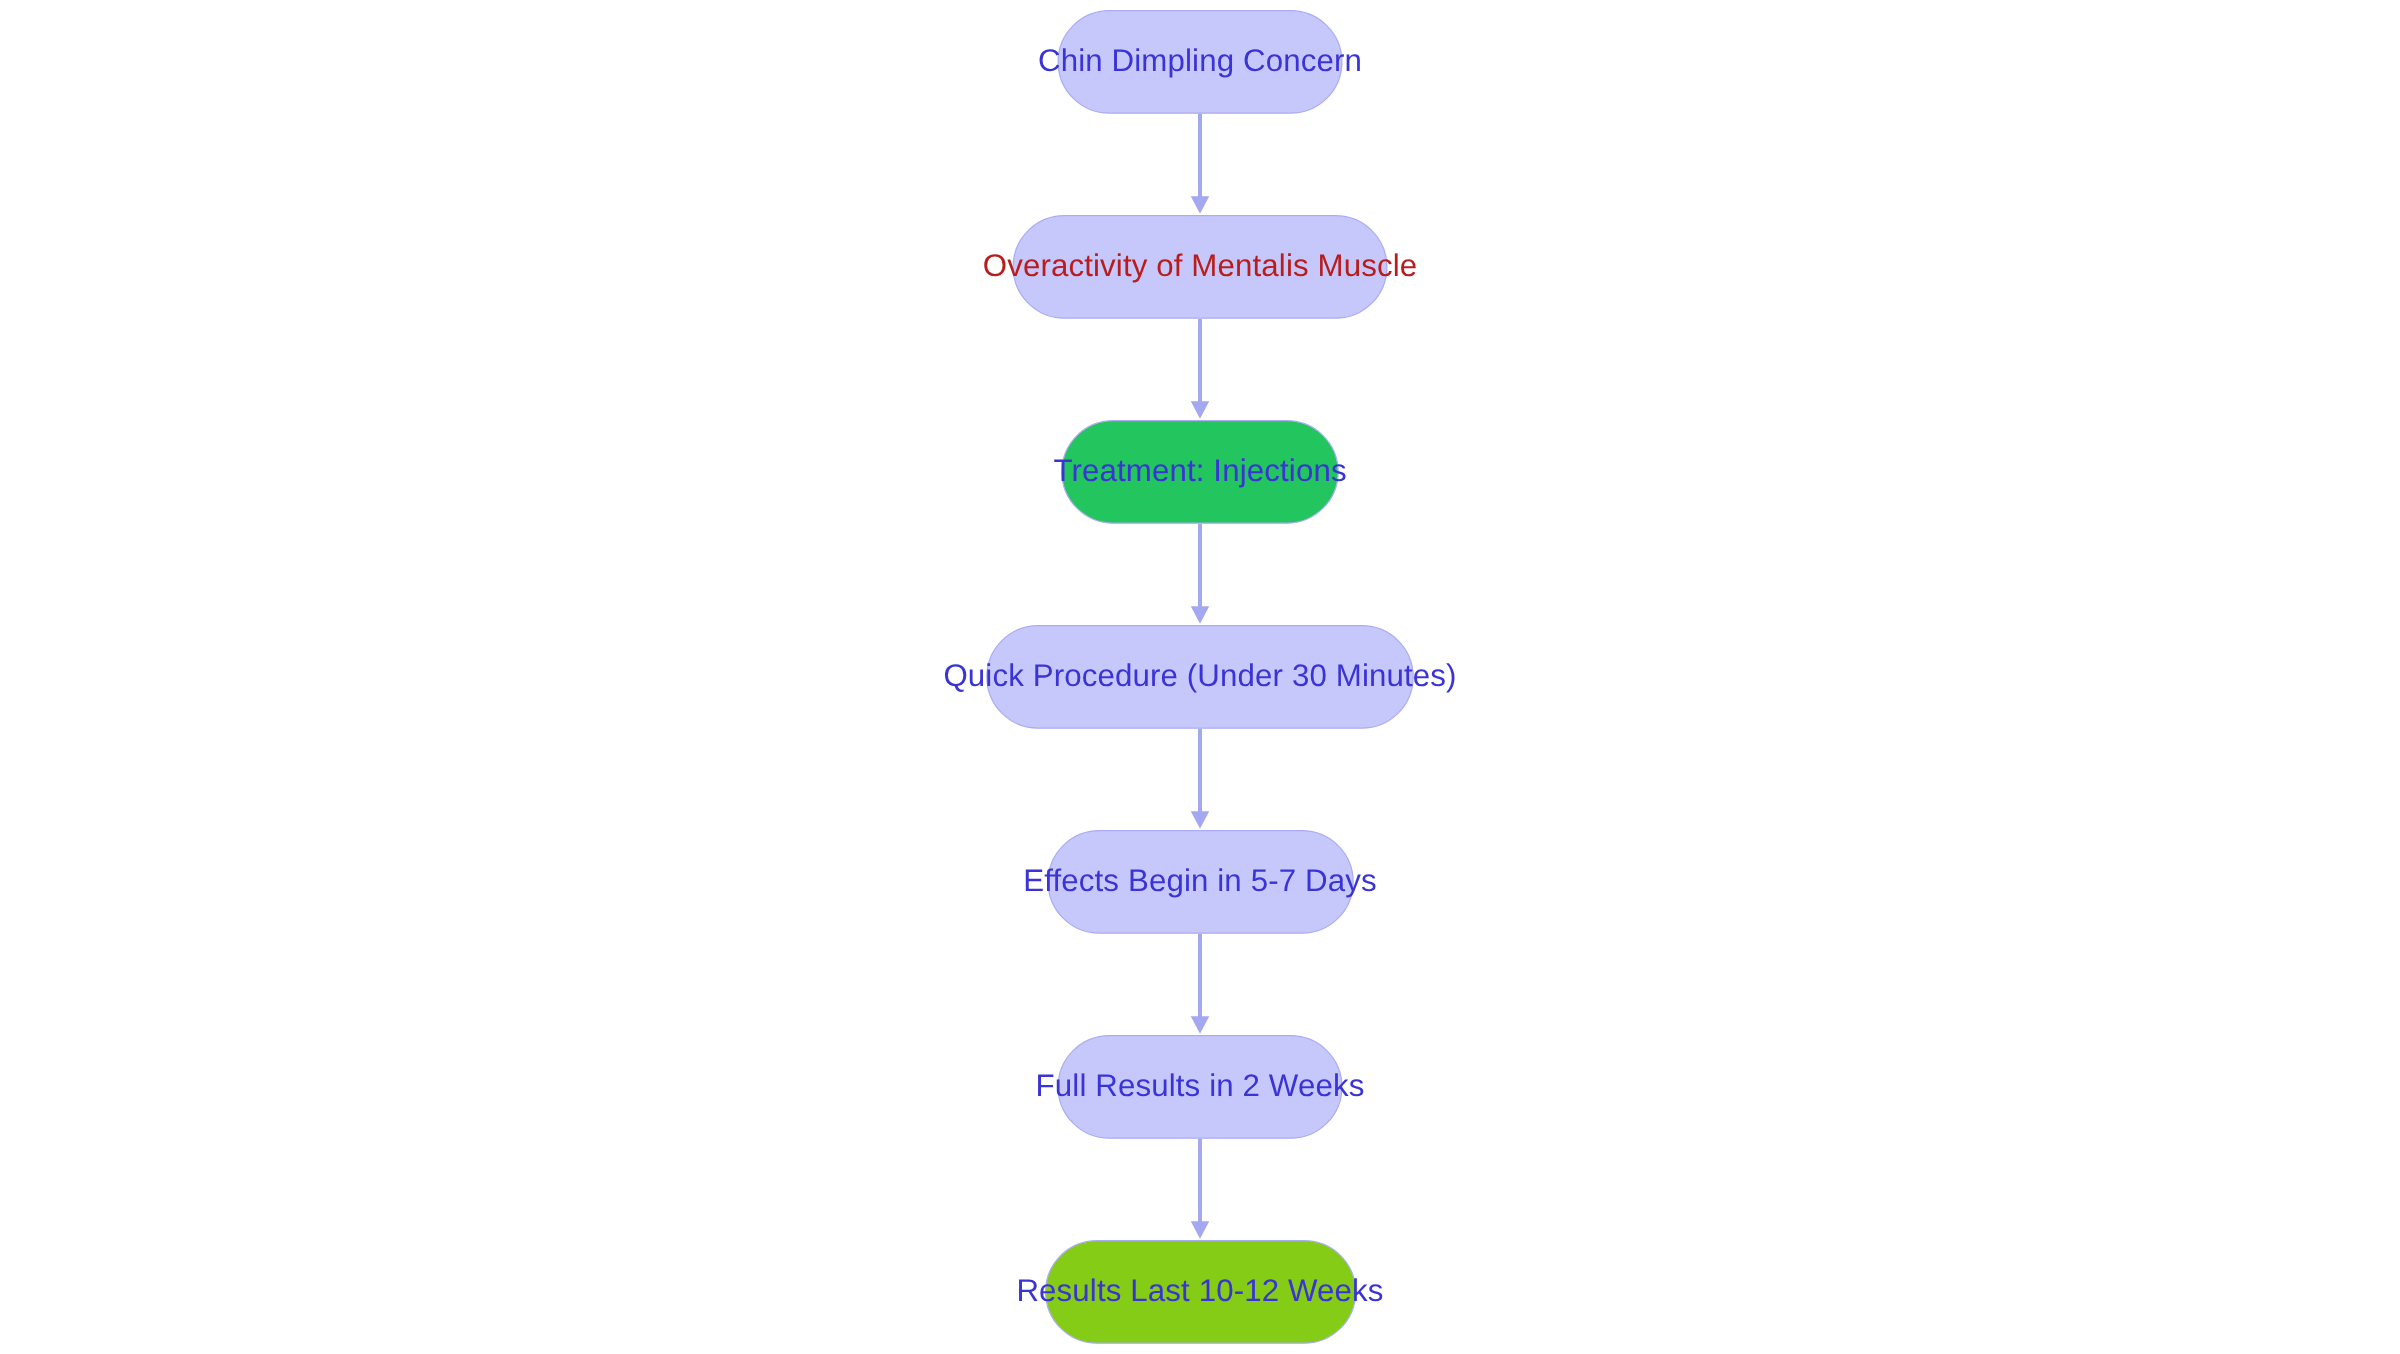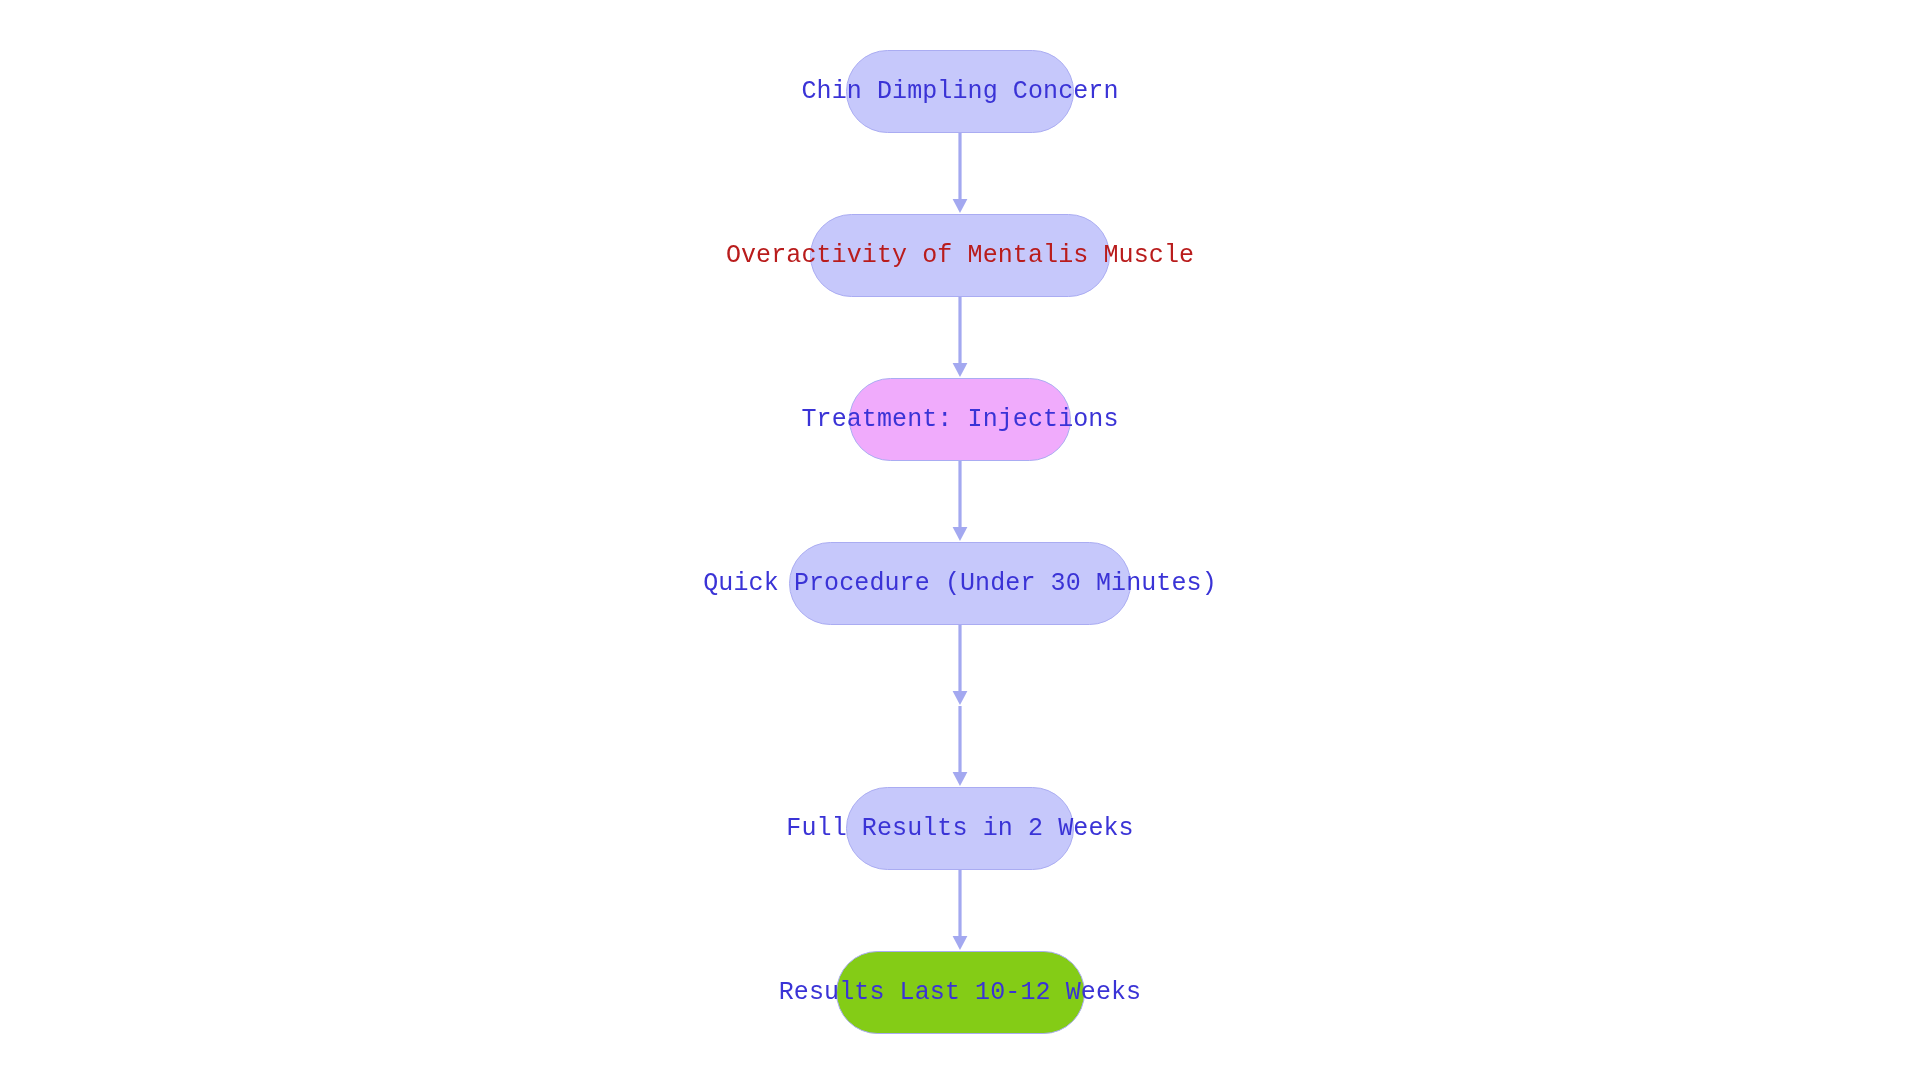--- a/index.html
+++ b/index.html
@@ -13,21 +13,20 @@
     height: 1083px;
     font-family: "Liberation Sans", sans-serif;
     overflow: hidden;
   }
 
   #flow-root {
     position: relative;
     width: 1920px;
     height: 904px;
     background: #ffffff;
-    font-family: Liberation Mono, monospace;
   }
 
   .flow-chain {
     position: absolute;
     left: 0;
     top: 0;
     width: 1920px;
     height: 1083px;
     display: flex;
     flex-direction: column;
@@ -95,41 +94,46 @@
         <span>Overactivity of Mentalis Muscle</span>
       </div>
     </div>
 
     <svg class="connector" viewBox="0 0 26 81">
       <line class="shaft" x1="13" y1="0" x2="13" y2="67" style="stroke: rgb(163, 168, 240);"></line>
       <polygon class="head" points="5.6,66 20.4,66 13,80" style="fill: rgb(163, 168, 240);"></polygon>
     </svg>
 
     <div class="flow-step">
-      <div class="node" style="width: 222px; background: #f0abfc; border-color: rgb(170, 172, 242); color: rgb(58, 51, 214);">
+      <div class="node" style="width: 222px; background: #22c55e; border-color: rgb(170, 172, 242); color: rgb(58, 51, 214);">
         <span>Treatment: Injections</span>
       </div>
     </div>
 
     <svg class="connector" viewBox="0 0 26 81">
       <line class="shaft" x1="13" y1="0" x2="13" y2="67" style="stroke: rgb(163, 168, 240);"></line>
       <polygon class="head" points="5.6,66 20.4,66 13,80" style="fill: rgb(163, 168, 240);"></polygon>
     </svg>
 
     <div class="flow-step">
       <div class="node" style="width: 342px; background: rgb(198, 200, 251); border-color: rgb(170, 172, 242); color: rgb(58, 51, 214);">
         <span>Quick Procedure (Under 30 Minutes)</span>
       </div>
     </div>
 
     <svg class="connector" viewBox="0 0 26 81">
       <line class="shaft" x1="13" y1="0" x2="13" y2="67" style="stroke: rgb(163, 168, 240);"></line>
       <polygon class="head" points="5.6,66 20.4,66 13,80" style="fill: rgb(163, 168, 240);"></polygon>
     </svg>
 
+    <div class="flow-step">
+      <div class="node" style="width: 245px; background: rgb(198, 200, 251); border-color: rgb(170, 172, 242); color: rgb(58, 51, 214);">
+        <span>Effects Begin in 5-7 Days</span>
+      </div>
+    </div>
 
     <svg class="connector" viewBox="0 0 26 81">
       <line class="shaft" x1="13" y1="0" x2="13" y2="67" style="stroke: rgb(163, 168, 240);"></line>
       <polygon class="head" points="5.6,66 20.4,66 13,80" style="fill: rgb(163, 168, 240);"></polygon>
     </svg>
 
     <div class="flow-step">
       <div class="node" style="width: 228px; background: rgb(198, 200, 251); border-color: rgb(170, 172, 242); color: rgb(58, 51, 214);">
         <span>Full Results in 2 Weeks</span>
       </div>

